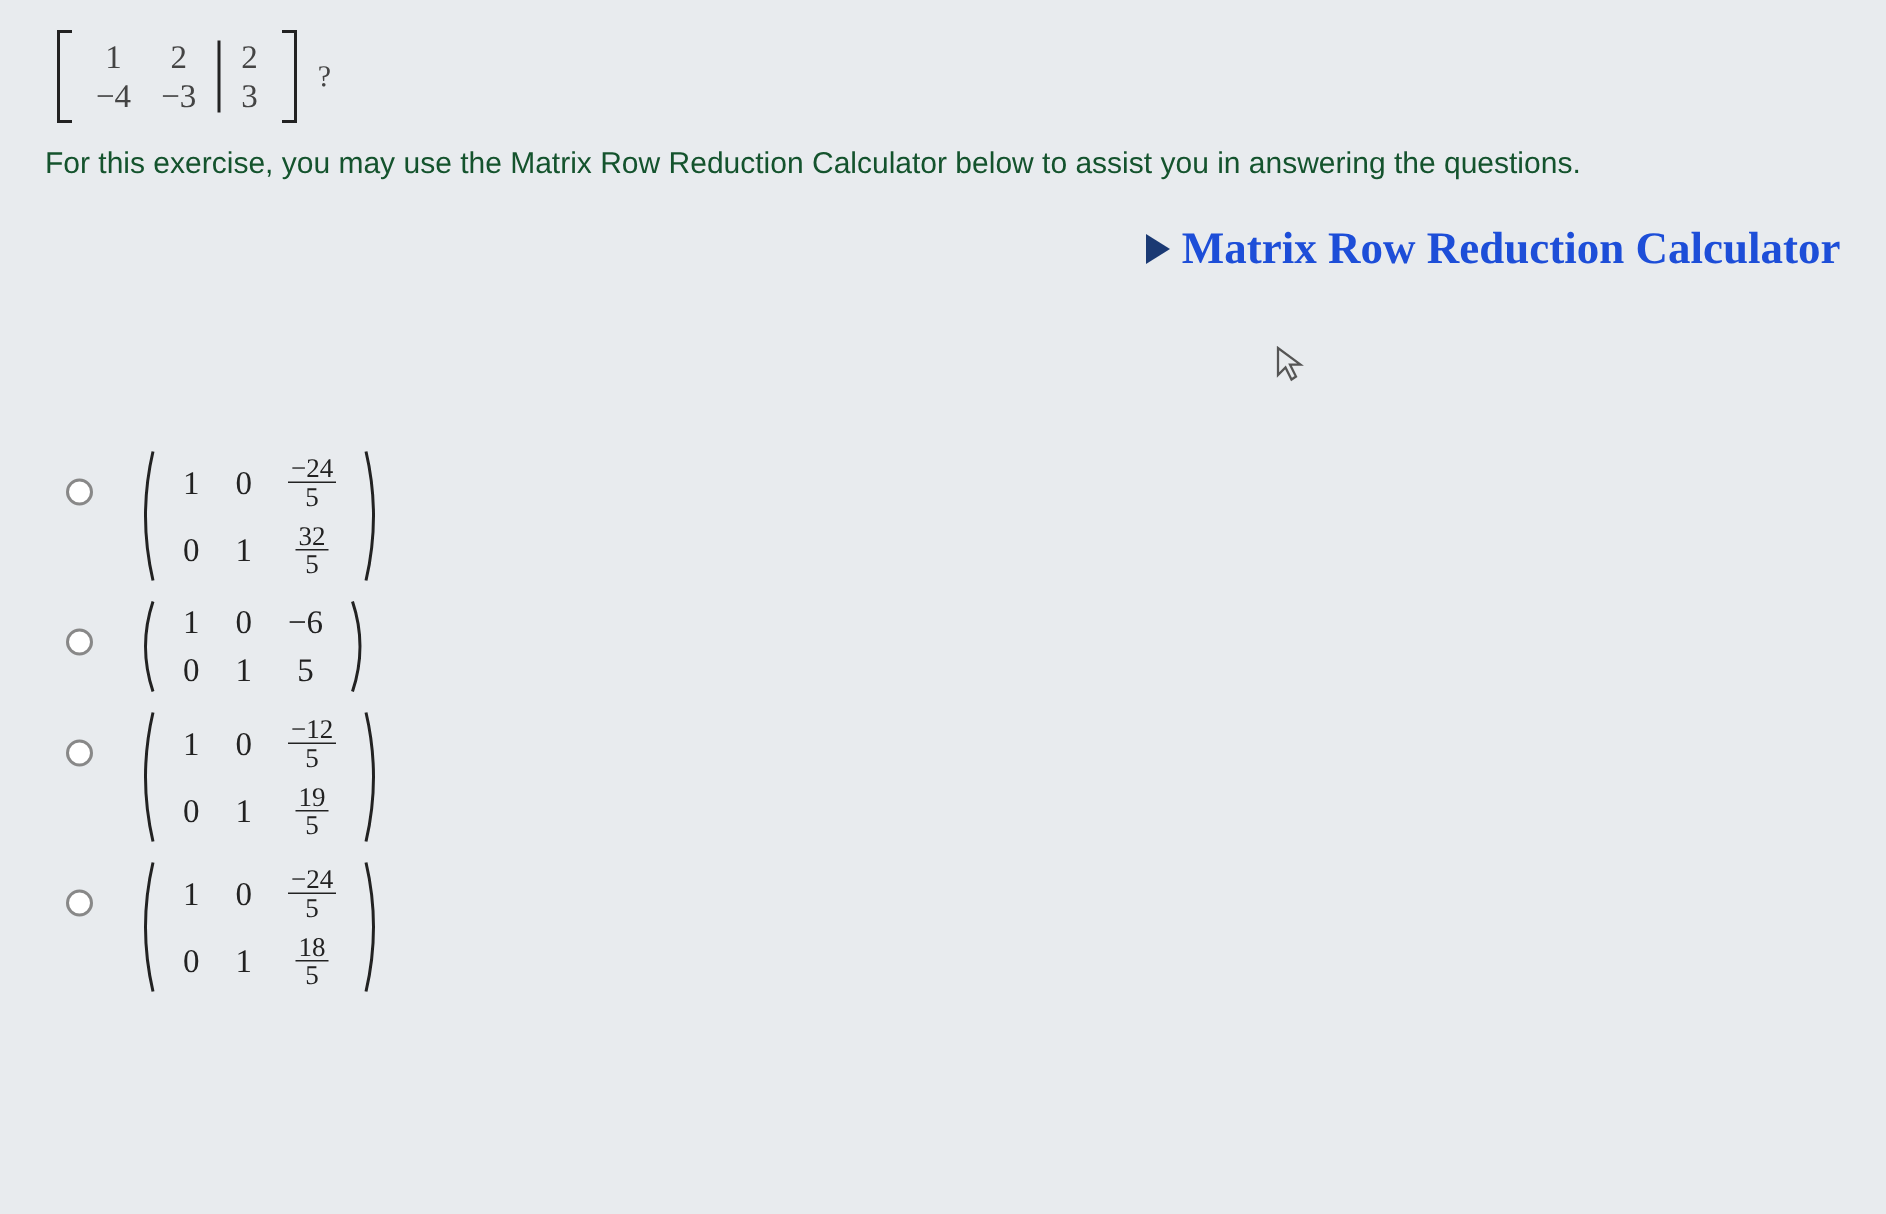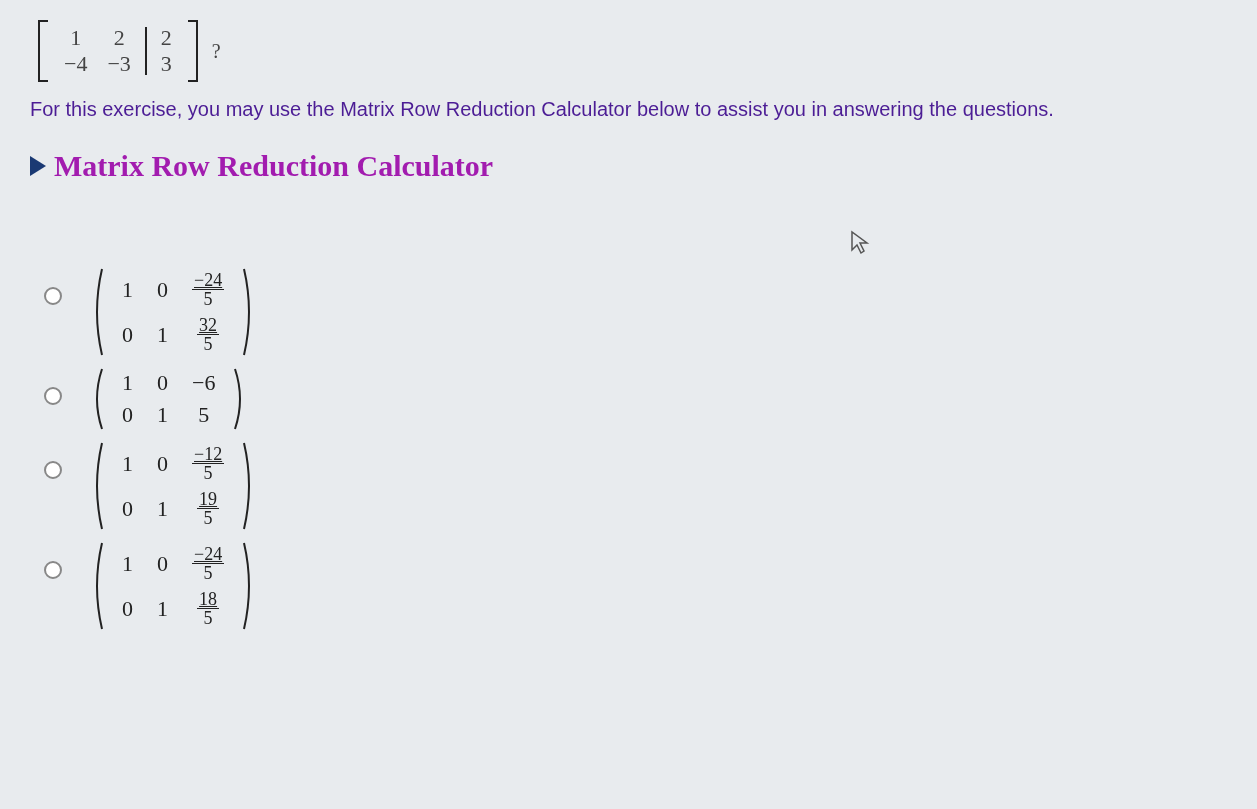--- a/index.html
+++ b/index.html
@@ -52,32 +52,33 @@
       padding: 0 10px;
     }
     .matrix-sep {
       width: 2px;
       background: #222;
       margin: 2px 4px;
     }
     .qmark { font-family: 'Times New Roman', serif; font-size: 20px; margin-left: 6px; }
     .instruction {
       font-size: 20px;
-      color: #4c1d95;
+      color: #14532d;
       margin-bottom: 28px;
     }
     .calculator-link {
       display: flex;
       align-items: center;
-      color: #a21caf;
+      color: #1d4ed8;
       font-family: 'Times New Roman', serif;
       font-size: 30px;
       font-weight: bold;
-      margin-bottom: 84px;
+      margin-bottom: 116px;
       cursor: pointer;
+      justify-content: flex-end;
     }
     .play-triangle {
       width: 0; height: 0;
       border-top: 10px solid transparent;
       border-bottom: 10px solid transparent;
       border-left: 16px solid #1a3973;
       margin-right: 8px;
     }
     .options { display: flex; flex-direction: column; gap: 10px; margin-left: 14px; }
     .option-row { display: flex; align-items: center; gap: 28px; }
@@ -99,21 +100,21 @@
       display: flex; align-items: stretch; padding: 0 6px;
     }
     .pm-col {
       display: flex; flex-direction: column; align-items: center; justify-content: space-around;
       padding: 0 12px;
     }
     .frac {
       display: flex; flex-direction: column; align-items: center; line-height: 1;
       font-size: 18px;
     }
-    .frac .num { border-bottom: 1.5px solid #222; padding: 0 2px; text-decoration: underline; }
+    .frac .num { border-bottom: 1.5px solid #222; padding: 0 2px; }
     .frac .den { padding: 0 2px; }
     .cursor-svg { position: absolute; left: 850px; top: 230px; }
   </style>
 </head>
 <body>
 
 <div class="question-text">
   <span class="inline-matrix">
     <span class="bracket-left"></span>
     <span class="matrix-body">

